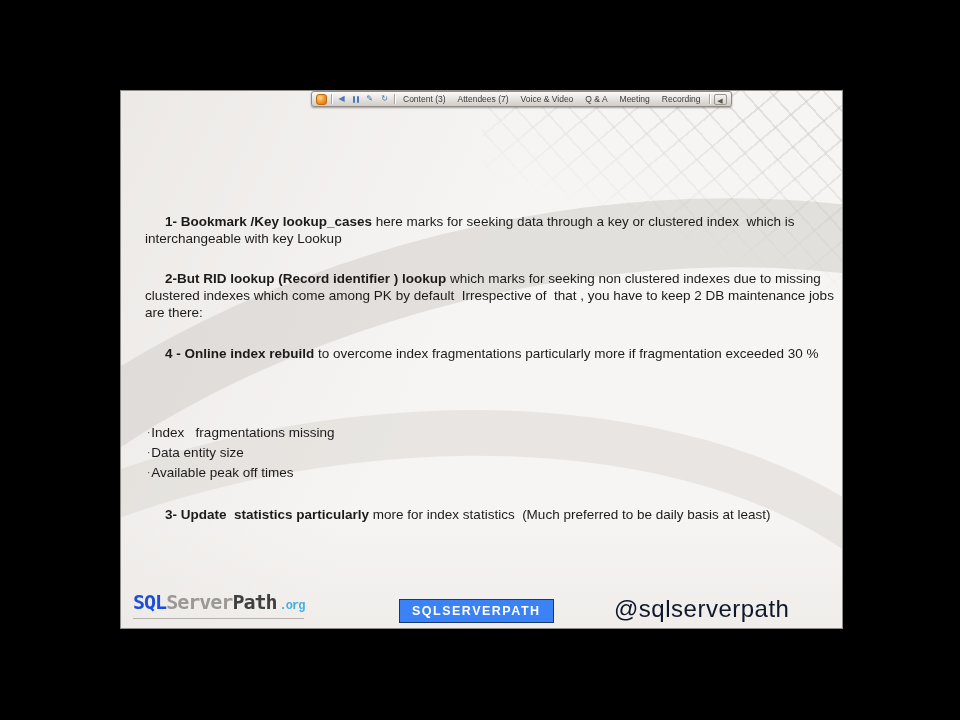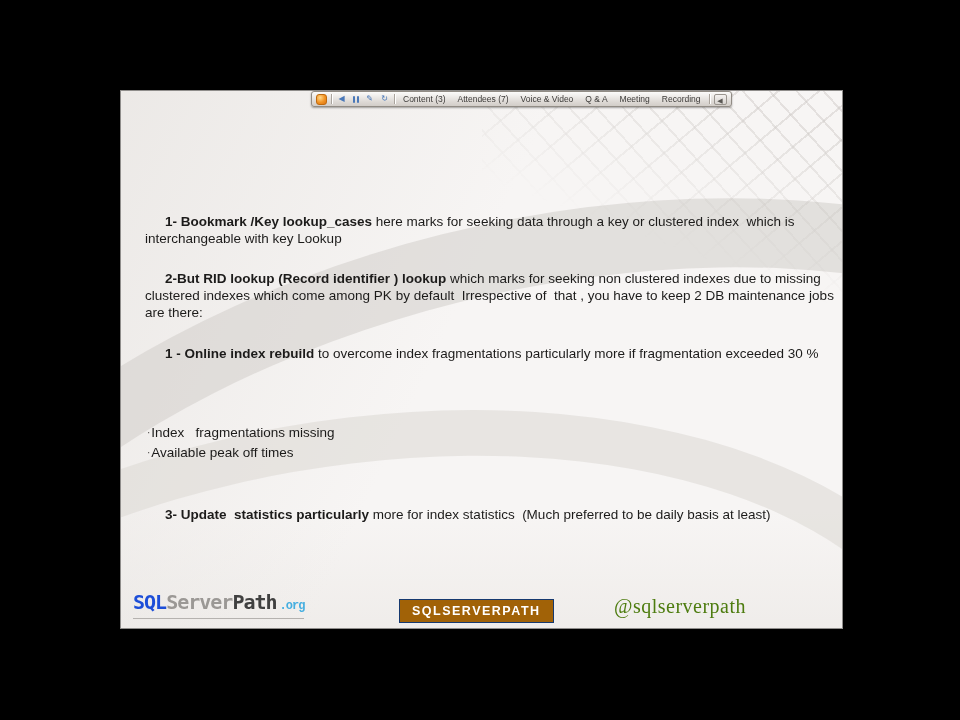--- a/index.html
+++ b/index.html
@@ -58,25 +58,25 @@
   .logo-word { font-family:"DejaVu Sans Mono", monospace; font-size:20px; line-height:22px;
                letter-spacing:-1px; border-bottom:1px solid #b5b2af;
                display:inline-block; padding-bottom:1px; white-space:nowrap; }
   .lw-sql { color:#1d4ed8; font-weight:bold; }
   .lw-server { color:#9b9895; font-weight:bold; }
   .lw-path { color:#404040; font-weight:bold; }
   .lw-org { font-family:Liberation Mono, monospace; font-size:12px; font-weight:bold;
             color:#45aee0; margin-left:3px; }
   .logo-tagline { font-size:9px; color:#c9c6c3; letter-spacing:.5px; margin-top:12px;
                   white-space:nowrap; }
-  .logo-center { position:absolute; left:278px; top:508px; background:#a16207;
+  .logo-center { position:absolute; left:278px; top:508px; background:#3b82f6;
     color:#fff; font-weight:bold; font-size:12.5px; letter-spacing:1.5px;
     padding:4px 12px 4px 12px; border:1px solid #16396f; white-space:nowrap; }
-  .logo-right { position:absolute; left:493px; top:504px; color:#4d7c0f;
-    font-size:20px; letter-spacing:.5px; white-space:nowrap;font-family:Liberation Serif, serif; }
+  .logo-right { position:absolute; left:493px; top:504px; color:#0f172a;
+    font-size:24px; letter-spacing:.5px; white-space:nowrap; }
 </style>
 </head>
 <body>
 
 <div class="stage">
   <div class="slide">
 
     <div class="art art-shade"></div>
     <div class="art art-swoosh1"></div>
     <div class="art art-swoosh2"></div>
@@ -100,25 +100,26 @@
       <span class="tb-tab">Meeting</span>
       <span class="tb-tab">Recording</span>
       <span class="tb-sep"></span>
       <span class="tb-collapse">◀</span>
     </div>
 
     <p class="para" style="top:122px"><b>1- Bookmark /Key lookup_cases</b><span> here marks for seeking data through a key or clustered index  which is interchangeable with key Lookup</span></p>
 
     <p class="para" style="top:179px"><b>2-But RID lookup (Record identifier ) lookup</b><span> which marks for seeking non clustered indexes due to missing clustered indexes which come among PK by default  Irrespective of  that , you have to keep 2 DB maintenance jobs are there:</span></p>
 
-    <p class="para" style="top:254px"><b>1 - Online index rebuild</b><span> to overcome index fragmentations particularly more if fragmentation exceeded 30 %</span></p>
+    <p class="para" style="top:254px"><b>4 - Online index rebuild</b><span> to overcome index fragmentations particularly more if fragmentation exceeded 30 %</span></p>
 
 
     <div class="bullets" style="top:332px">
       <div class="bullet-line"><span class="dot">·</span><span>Index   fragmentations missing</span></div>
+      <div class="bullet-line"><span class="dot">·</span><span>Data entity size</span></div>
       <div class="bullet-line"><span class="dot">·</span><span>Available peak off times</span></div>
     </div>
 
     <p class="para" style="top:415px"><b>3- Update  statistics particularly</b><span> more for index statistics  (Much preferred to be daily basis at least)</span></p>
 
     <div class="logo-left">
       <span class="logo-word"><span class="lw-sql">SQL</span><span class="lw-server">Server</span><span class="lw-path">Path</span><span class="lw-org">.org</span></span>
       <div class="logo-tagline">Your Journey Through SQL Server</div>
     </div>
 

